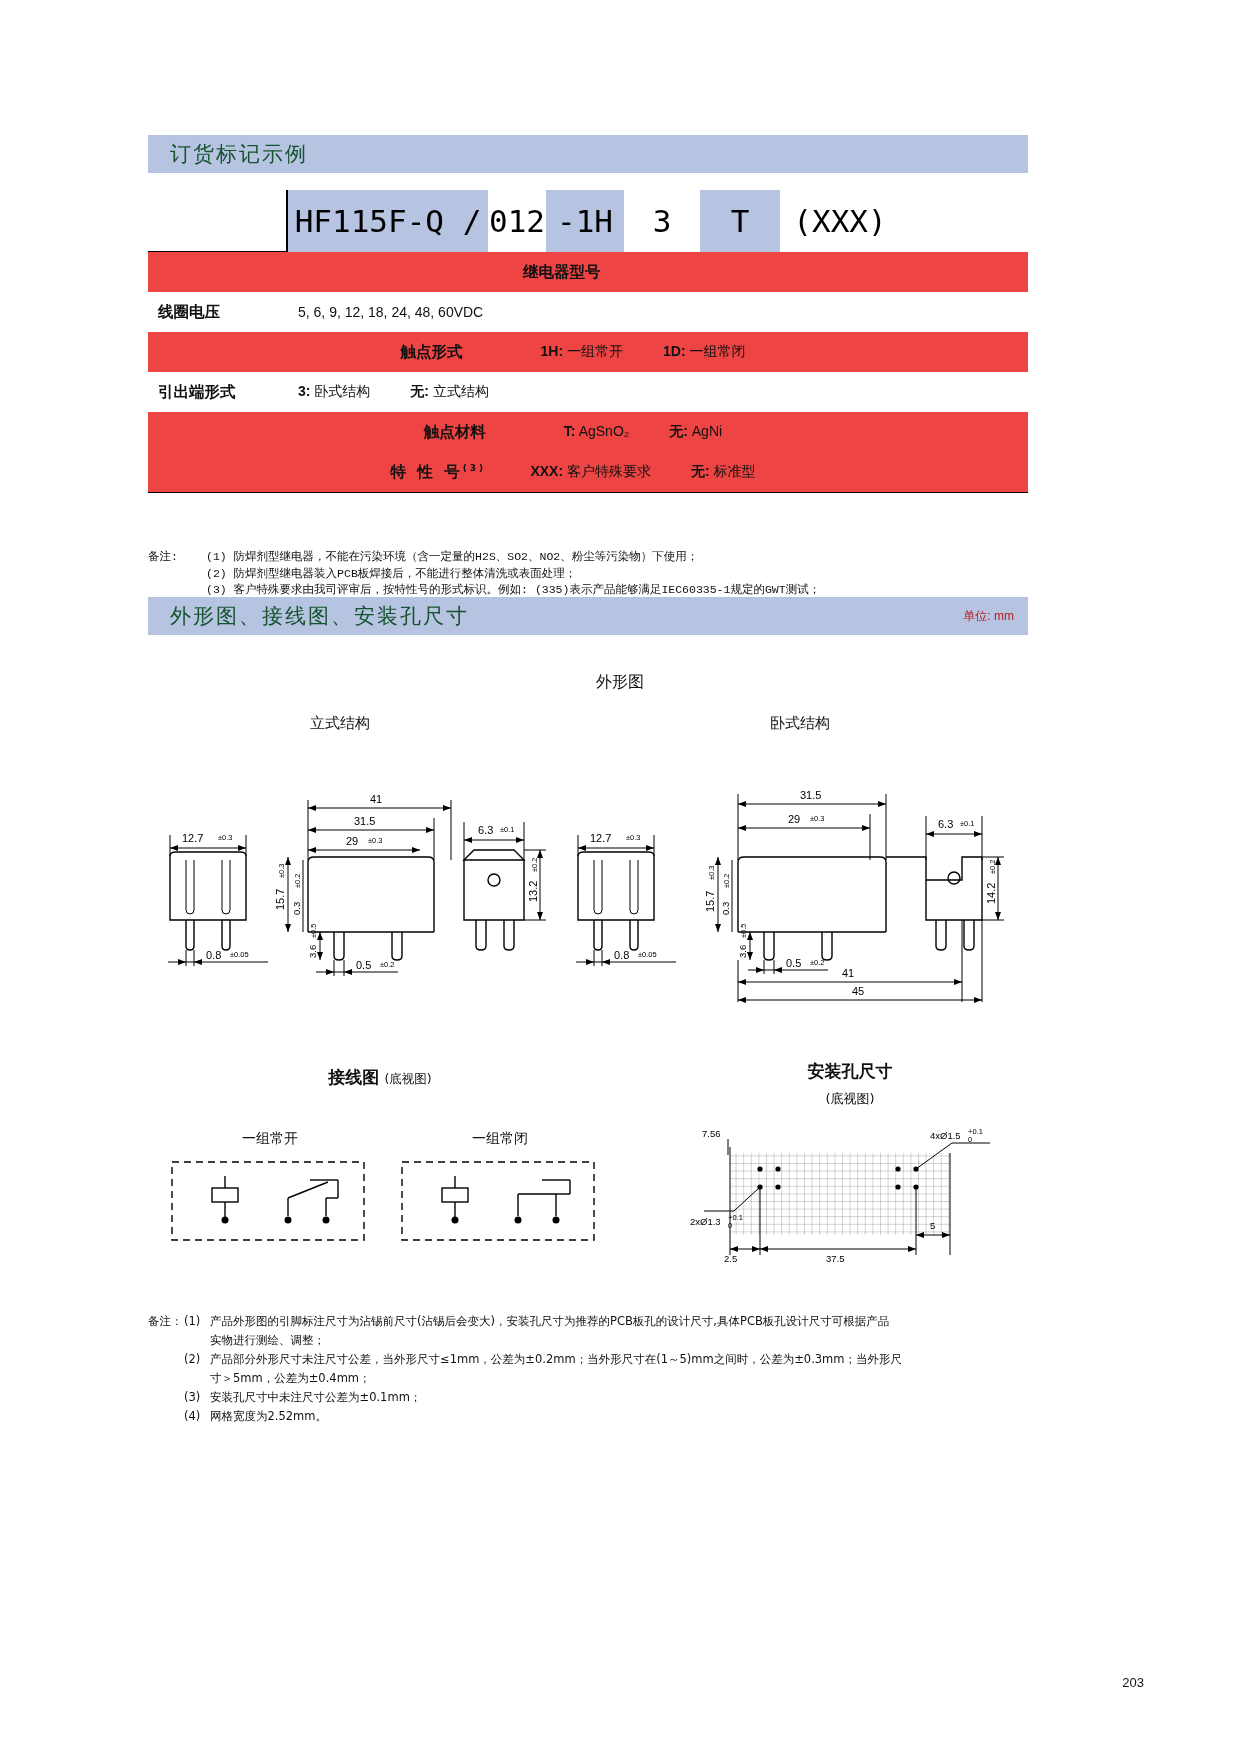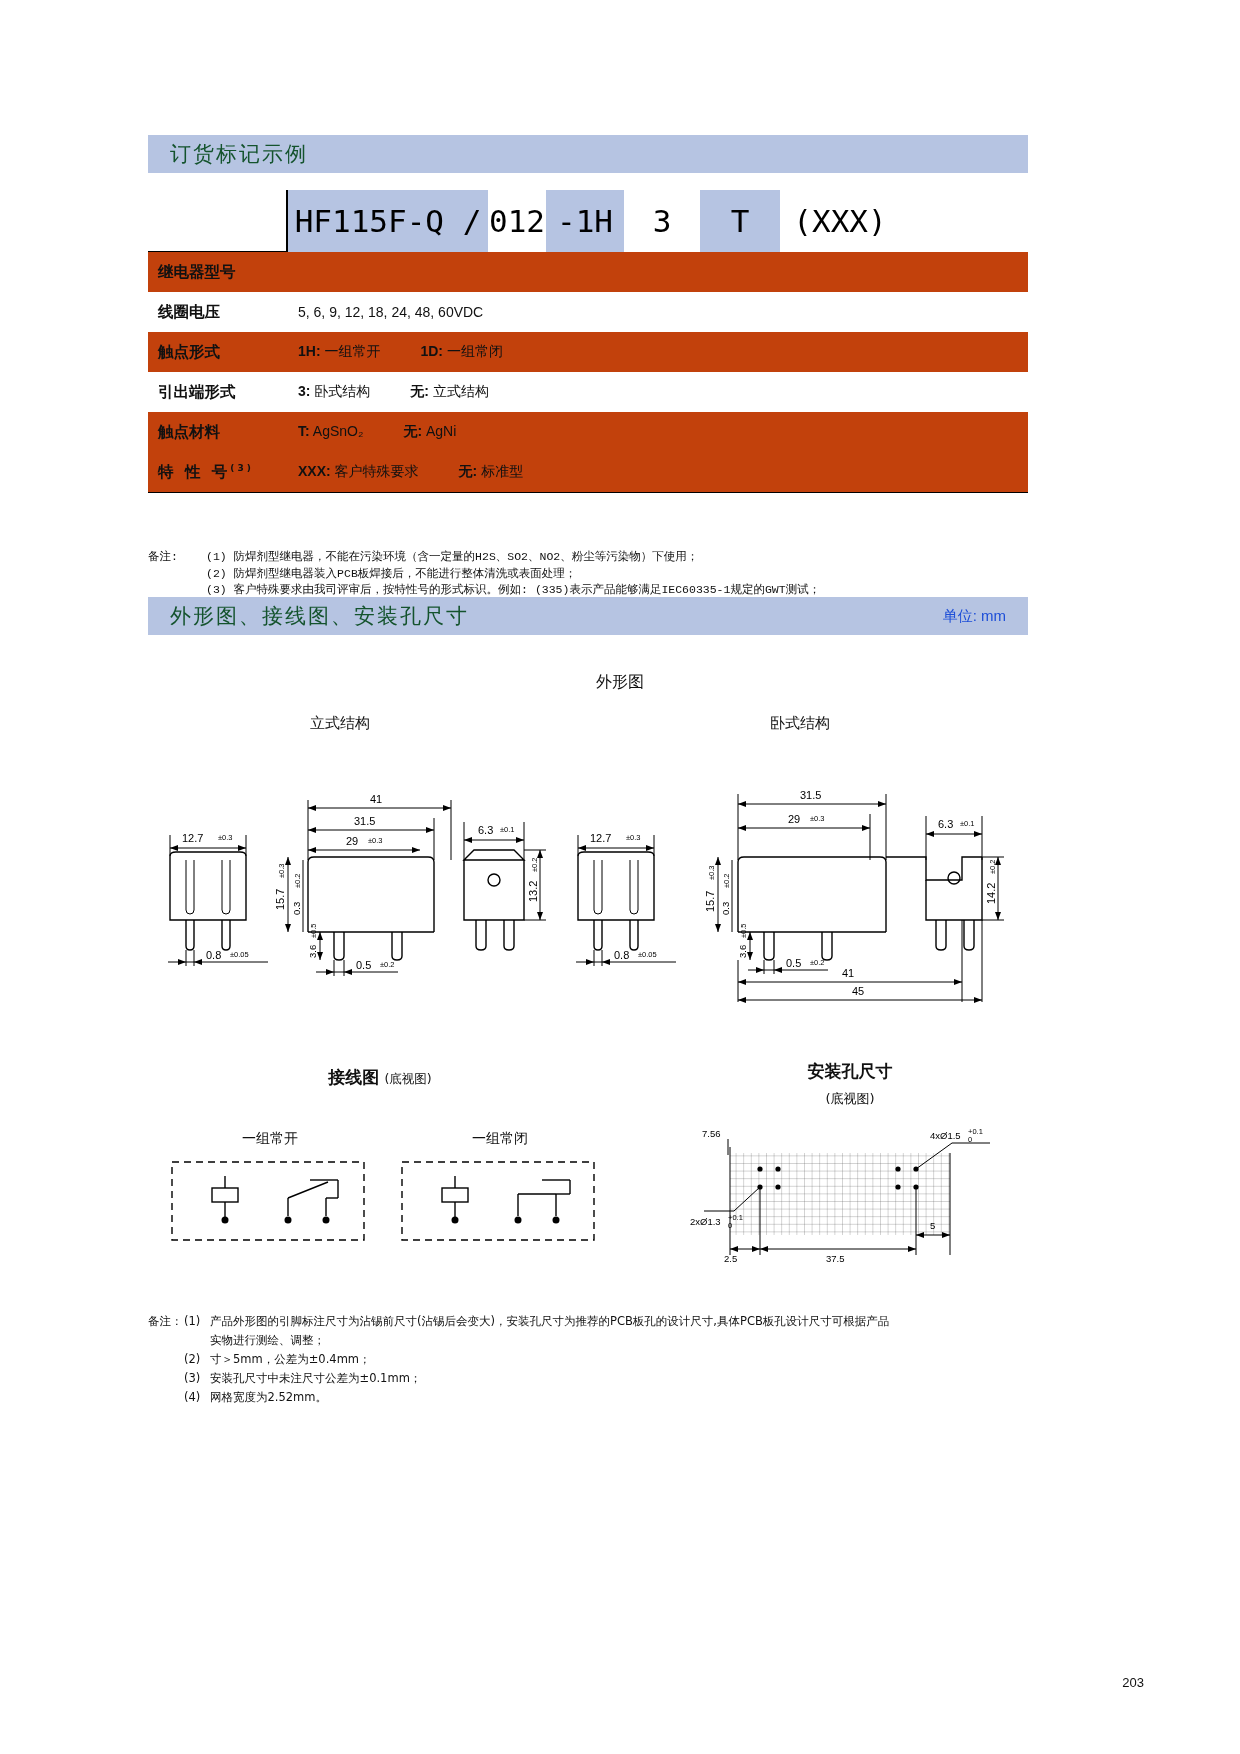--- a/index.html
+++ b/index.html
@@ -13,22 +13,22 @@
   
   .sec-bar{
     position:absolute;background:#b6c4e2;
     display:flex;align-items:center;
   }
   .sec-bar .sec-title{
     font-size:21px;letter-spacing:2px;color:#14532d;
     padding-left:22px;font-family:"DejaVu Sans",sans-serif;
   }
   .unit-label{
-    position:absolute;right:22px;top:50%;transform:translateY(-50%);
-    font-size:15px;color:#1d4ed8;
+    position:absolute;right:14px;top:50%;transform:translateY(-50%);
+    font-size:12px;color:#b91c1c;
   }
 
   
   .order-wrap{position:absolute;left:148px;top:190px;width:880px;height:320px;}
 
   .code-row{position:absolute;left:0;top:0;width:880px;height:62px;
             display:flex;align-items:center;}
   .code-cell{
     height:62px;display:flex;align-items:center;justify-content:center;
     font-size:31px;font-family:"DejaVu Sans Mono","Liberation Mono",monospace;
@@ -41,21 +41,21 @@
   .trow{position:relative;height:40px;display:flex;align-items:center;
         box-sizing:border-box;}
   .trow .lab{
     width:132px;padding-left:10px;font-size:15.5px;font-weight:bold;
     font-family:"DejaVu Sans",sans-serif;color:#111;flex:none;
   }
   .trow .val{font-size:14px;color:#111;display:flex;align-items:baseline;margin-left:8px;}
   .trow .val b{font-family:"Liberation Sans",sans-serif;font-weight:bold;}
   .v-seg{margin-right:40px;white-space:nowrap;}
   .v-seg .cn{font-family:"DejaVu Sans",sans-serif;}
-  .row-blue{background:#c2410c;}
+  .row-blue{background:#ef4444;justify-content:center;}
   .row-white{background:#fff;}
   .sup{font-size:9px;vertical-align:super;}
 
   
   .stair{position:absolute;background:#000;}
 
   
   .remarks{
     position:absolute;left:148px;width:900px;font-size:11.5px;line-height:16.5px;
     font-family:Liberation Mono, monospace;color:#111;
@@ -554,20 +554,21 @@
     <div class="bn-row">
       <span class="bkey">备注：</span>
       <span class="bnum">(1)</span>
       <span>产品外形图的引脚标注尺寸为沾锡前尺寸(沾锡后会变大)，安装孔尺寸为推荐的PCB板孔的设计尺寸,具体PCB板孔设计尺寸可根据产品</span>
     </div>
     <div class="bn-cont">
       <span>实物进行测绘、调整；</span>
     </div>
     <div class="bn-row">
       <span class="bnum">(2)</span>
+      <span>产品部分外形尺寸未注尺寸公差，当外形尺寸≤1mm，公差为±0.2mm；当外形尺寸在(1～5)mm之间时，公差为±0.3mm；当外形尺</span>
     </div>
     <div class="bn-cont">
       <span>寸＞5mm，公差为±0.4mm；</span>
     </div>
     <div class="bn-row">
       <span class="bnum">(3)</span>
       <span>安装孔尺寸中未注尺寸公差为±0.1mm；</span>
     </div>
     <div class="bn-row">
       <span class="bnum">(4)</span>

